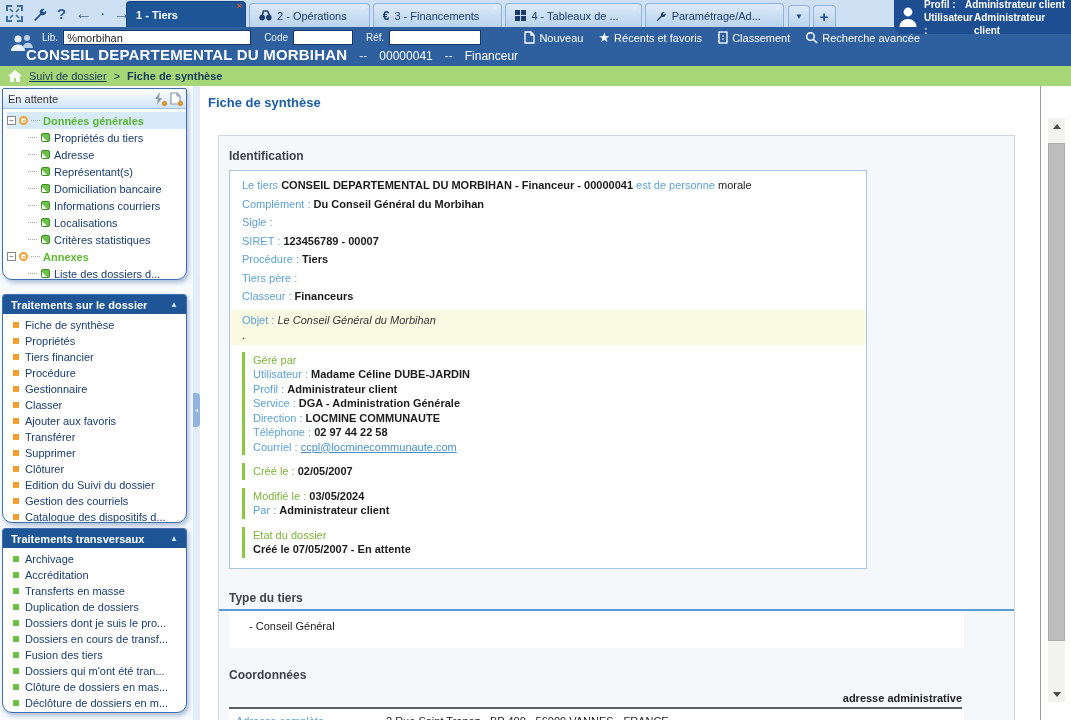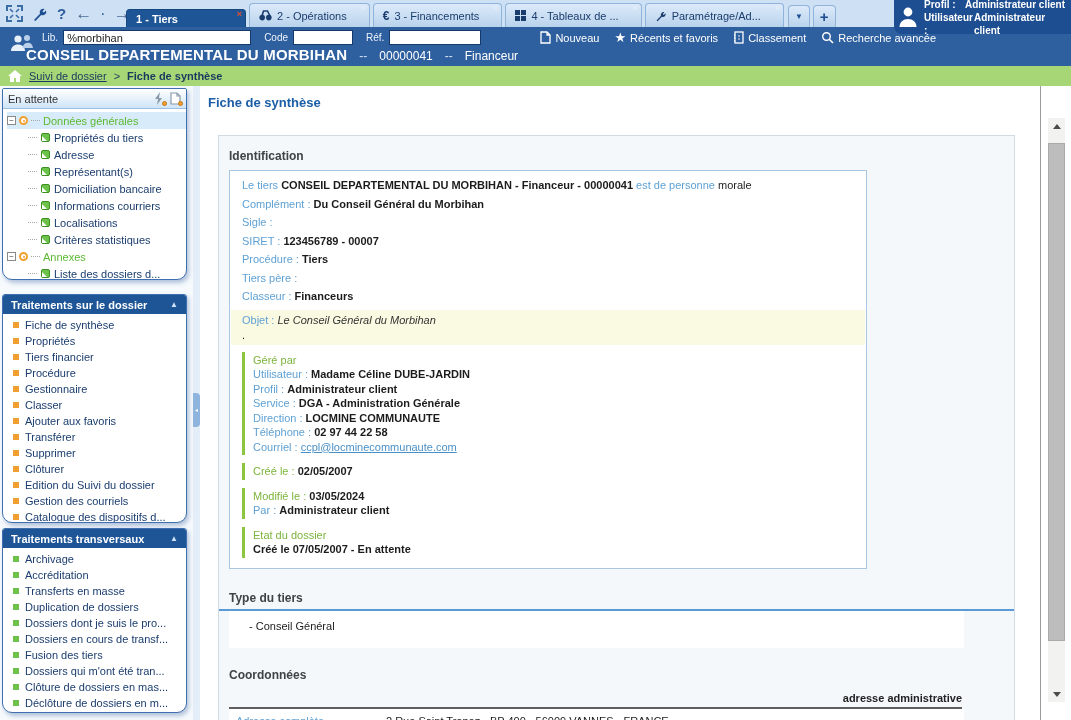--- a/index.html
+++ b/index.html
@@ -9,21 +9,21 @@
   
   .tabbar { position:absolute; left:0; top:0; width:1071px; height:27px; background:#cde0f4; }
   .quick-icons { position:absolute; left:6px; top:0; height:27px; display:flex; align-items:center; gap:9px; }
   .qi { color:#2d5d9b; font-weight:bold; cursor:pointer; display:flex; align-items:center; }
   .qi.arrow { font-size:17px; color:#4a6c93; }
   .qi.help { font-size:15px; }
   .tabs { position:absolute; left:126px; bottom:0; display:flex; align-items:flex-end; }
   .tab { position:relative; height:24px; display:flex; align-items:center; gap:5px;
          padding:0 22px 0 9px; margin-right:3px; border:1px solid #8fb3d9; border-bottom:none;
          border-radius:4px 4px 0 0; background:linear-gradient(#dceafa,#b9d3ec); color:#1b3d6e; cursor:pointer; white-space:nowrap; }
-  .tab.active { height:18px; background:#1d5596; border-color:#16477e; color:#fff; font-weight:bold; min-width:120px; }
+  .tab.active { height:26px; background:#1d5596; border-color:#16477e; color:#fff; font-weight:bold; min-width:120px; }
   .tab .close { position:absolute; top:0px; right:3px; font-size:9px; line-height:9px; color:#e8eef6; cursor:pointer; }
   .tab.active .close { color:#e8502a; font-weight:bold; }
   .tab .ticon { display:flex; align-items:center; }
   .tab .euro { font-weight:bold; font-size:12px; }
   .tab-extra { height:22px; margin:0 2px 0 1px; padding:0 6px; display:flex; align-items:center;
                background:linear-gradient(#dceafa,#b9d3ec); border:1px solid #8fb3d9; border-bottom:none;
                border-radius:4px 4px 0 0; color:#1d4e91; cursor:pointer; }
   .tab-extra.caret { font-size:8px; }
   .tab-extra.plus { font-size:15px; font-weight:bold; }
 
@@ -32,21 +32,21 @@
              border-radius:0 0 0 8px; color:#fff; z-index:6; display:flex; align-items:center; padding:2px 6px 2px 4px; }
   .profile .ptxt { flex:1; font-size:10px; font-weight:bold; line-height:13px; }
   .profile .prow { display:flex; justify-content:space-between; }
 
   
   .toolbar { position:absolute; left:0; top:27px; width:1071px; height:39px; background:#2e5f9f; color:#fff; }
   .tb-row1 { position:absolute; left:42px; top:3px; display:flex; align-items:center; gap:5px; }
   .tb-row1 .flbl { font-size:10px; color:#eef4fb; }
   .tb-row1 input { height:15px; border:1px solid #16396b; background:#fff; font-family:"Liberation Sans",sans-serif;
                    font-size:11px; color:#222; padding:0 3px; }
-  .tb-actions { display:flex; align-items:center; gap:15px; margin-left:30px;padding-left:24px; }
+  .tb-actions { display:flex; align-items:center; gap:15px; margin-left:14px;padding-left:24px; }
   .tb-btn { display:flex; align-items:center; gap:4px; color:#fff; cursor:pointer; white-space:nowrap; }
   .tb-btn .star { color:#fff; font-size:13px; }
   .tb-title { position:absolute; left:26px; top:19px; display:flex; align-items:baseline; gap:12px; }
   .tb-title .big { font-size:15px; font-weight:bold; letter-spacing:.2px; }
   .tb-title .sep { font-size:12px; color:#d7e3f2; }
   .tb-title .sm { font-size:12px; }
   .people { position:absolute; left:9px; top:34px; }
 
   
   .greenbar { position:absolute; left:0; top:66px; width:1071px; height:20px; background:#a7d677;
@@ -71,21 +71,21 @@
   .odot { position:absolute; right:-2px; bottom:-1px; width:5px; height:5px; border-radius:50%; background:#f0a030; border:1px solid #c87612; }
   ul { list-style:none; }
   .tree-list { padding:3px 0 0 4px; }
   .tree-group { display:flex; align-items:center; gap:3px; height:17px; cursor:pointer; }
   .tree-group.selected { background:#d8ebfa; }
   .minusbox { width:9px; height:9px; border:1px solid #898989; background:#fff; font-size:8px; line-height:7px;
               text-align:center; color:#444; flex:none; }
   .target { width:9px; height:9px; border:2px solid #f0a030; border-radius:50%; position:relative; flex:none; background:#fff; }
   .target::after { content:""; position:absolute; left:1.5px; top:1.5px; width:2px; height:2px; border-radius:50%; background:#f0a030; }
   .dash { border-top:1px dotted #a8a8a8; width:9px; flex:none; }
-  .gname { color:#5cb832; font-weight:normal;text-align:center; }
+  .gname { color:#5cb832; font-weight:bold;text-align:center; }
   .tree-child { display:flex; align-items:center; gap:4px; height:17px; padding-left:21px; color:#1b3d6e; cursor:pointer; }
   .docic { width:9px; height:9px; background:#6cc24a; border:1px solid #3d8f1f; border-radius:2px; position:relative; flex:none; }
   .docic::after { content:""; position:absolute; left:0; bottom:0; border-bottom:5px solid #fff; border-right:5px solid transparent; }
 
   .panel.menu1 { top:294px; height:229px; }
   .panel.menu2 { top:528px; height:185px; }
   .menu-head { height:19px; background:#1d5596; display:flex; align-items:center; justify-content:space-between;
                padding:0 8px; color:#fff; font-weight:bold; cursor:pointer; }
   .menu-head .col { font-size:8px; color:#cfe3f7; }
   .menu-list { padding-top:3px; }

